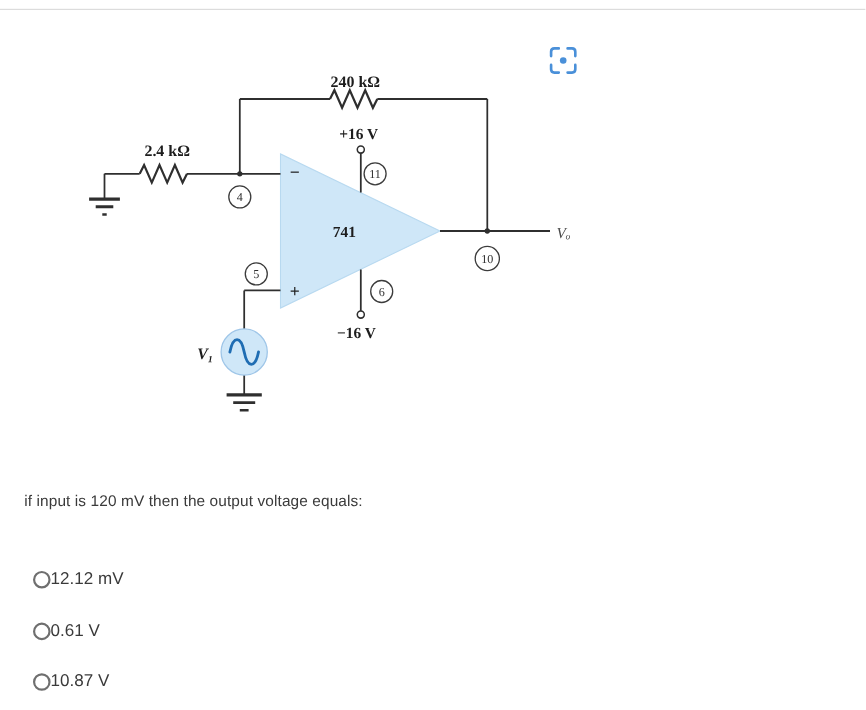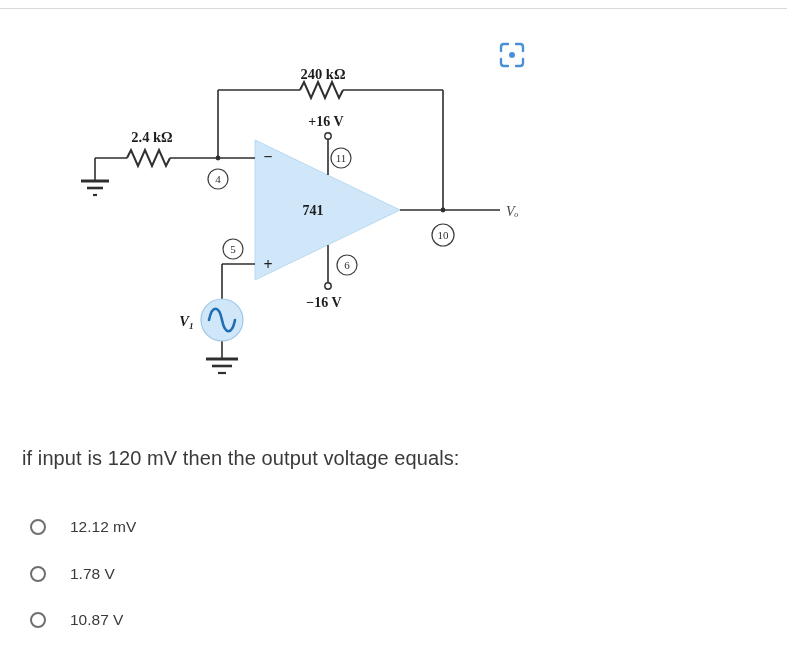--- a/index.html
+++ b/index.html
@@ -3,22 +3,22 @@
 <meta charset="utf-8">
 <style>
   html,body{margin:0;padding:0;background:#ffffff;}
   .page{position:relative;width:787px;height:645px;background:#ffffff;overflow:hidden;
         font-family:"Liberation Sans",sans-serif;}
   .top-rule{position:absolute;left:0;top:8px;width:787px;height:1px;background:#d9d9d9;}
   .figure{position:absolute;left:0;top:18px;width:787px;height:410px;}
   .circuit-svg{position:absolute;left:0;top:0;}
   .zoom-btn{position:absolute;left:497px;top:22px;width:30px;height:30px;cursor:pointer;}
   .question{position:absolute;left:22px;top:447px;width:720px;
-            font-size:20px;color:#3a3a3a;letter-spacing:.1px;}
-  .option{position:absolute;left:30px;display:flex;align-items:center;gap:24px;}
+            font-size:14px;color:#3a3a3a;letter-spacing:.1px;}
+  .option{position:absolute;left:30px;display:flex;align-items:center;gap:0;}
   .opt1{top:518px;} .opt2{top:565px;} .opt3{top:611px;}
   .radio{width:16px;height:16px;border:2px solid #6f6f6f;border-radius:50%;
          background:#fff;box-sizing:border-box;flex:0 0 auto;cursor:pointer;}
   .option-label{font-size:15.5px;color:#3a3a3a;}
   .ser{font-family:"Liberation Serif",serif;}
 </style>
 </head>
 <body>
 
 <div class="page">
@@ -101,20 +101,20 @@
   </div>
 
   <div class="question">if input is 120 mV then the output voltage equals:</div>
 
   <div class="option opt1">
     <span class="radio"></span>
     <span class="option-label">12.12 mV</span>
   </div>
   <div class="option opt2">
     <span class="radio"></span>
-    <span class="option-label">1.78 V</span>
+    <span class="option-label">0.61 V</span>
   </div>
   <div class="option opt3">
     <span class="radio"></span>
     <span class="option-label">10.87 V</span>
   </div>
 
 </div>
 
 </body></html>

